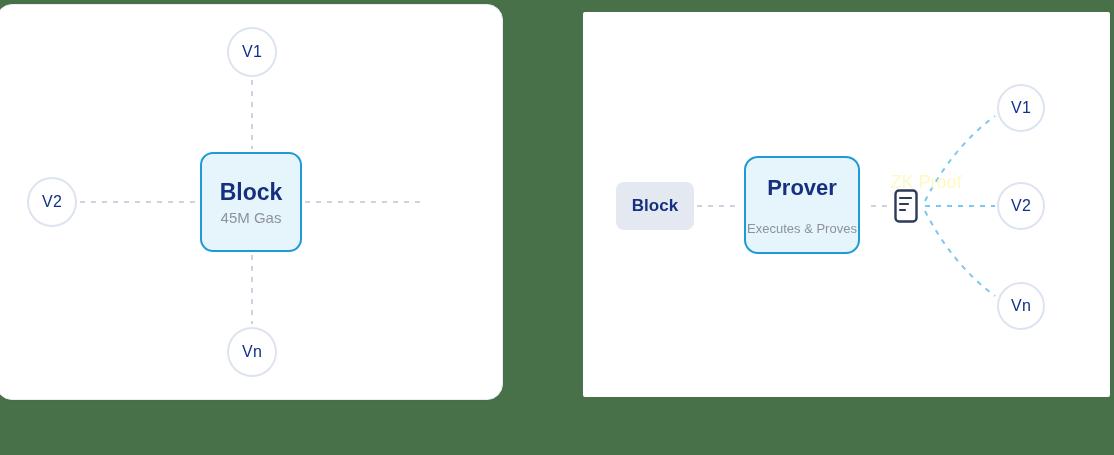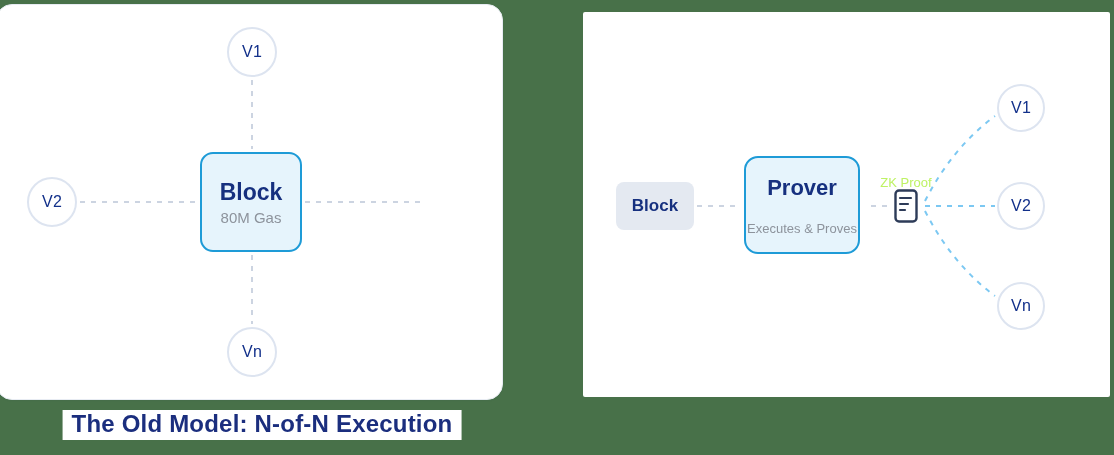--- a/index.html
+++ b/index.html
@@ -72,22 +72,22 @@
     background: #e6f4fc;
     border: 2px solid #1e9bd7;
     border-radius: 14px;
     flex-direction: column;
     gap: 20px;
   }
   .prover-box .title { color: #16307f; font-size: 22px; font-weight: 800; }
   .prover-box .subtitle { color: #8d939c; font-size: 13px; }
 
   .zk-label {
-    left: 876px; top: 175px; width: 60px; height: 15px;
-    color: #bef264; font-size: 13px; font-weight: 500;
+    left: 896px; top: 175px; width: 60px; height: 15px;
+    color: #fef9c3; font-size: 18px; font-weight: 500;
     white-space: nowrap;
   }
 
   .doc-icon { left: 894px; top: 189px; width: 24px; height: 34px; }
 
   .caption {
     position: absolute;
     z-index: 4;
     transform: translateX(-50%);
     white-space: nowrap;
@@ -129,24 +129,23 @@
   </div>
   <div class="node vcircle" style="left:27px; top:177px;">
     <span>V2</span>
   </div>
   <div class="node vcircle" style="left:227px; top:327px;">
     <span>Vn</span>
   </div>
 
   <div class="node block-main">
     <div class="title">Block</div>
-    <div class="subtitle">80M Gas</div>
+    <div class="subtitle">45M Gas</div>
   </div>
 
-  <div class="caption caption-left">The Old Model: N-of-N Execution</div>
 
   <div class="node block-gray">
     <span>Block</span>
   </div>
 
   <div class="node prover-box">
     <div class="title">Prover</div>
     <div class="subtitle">Executes &amp; Proves</div>
   </div>
 

